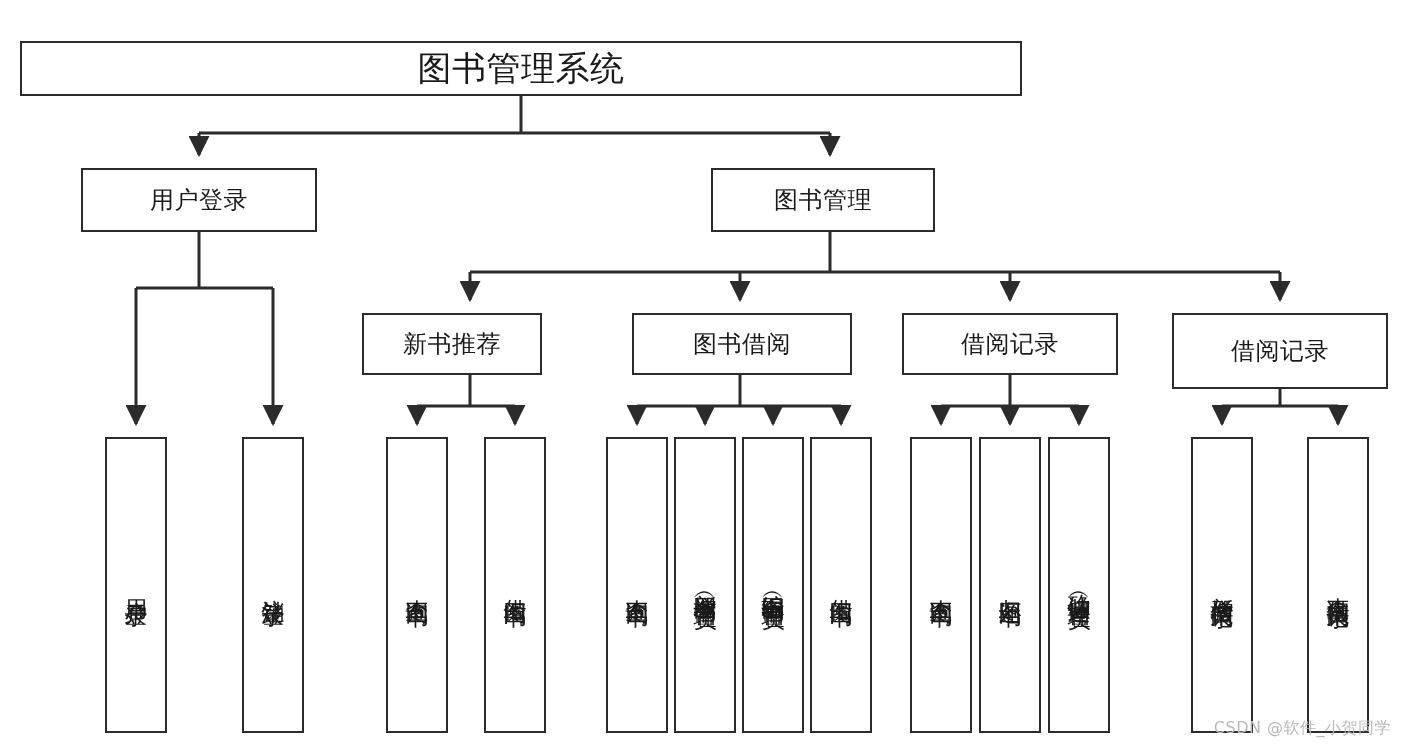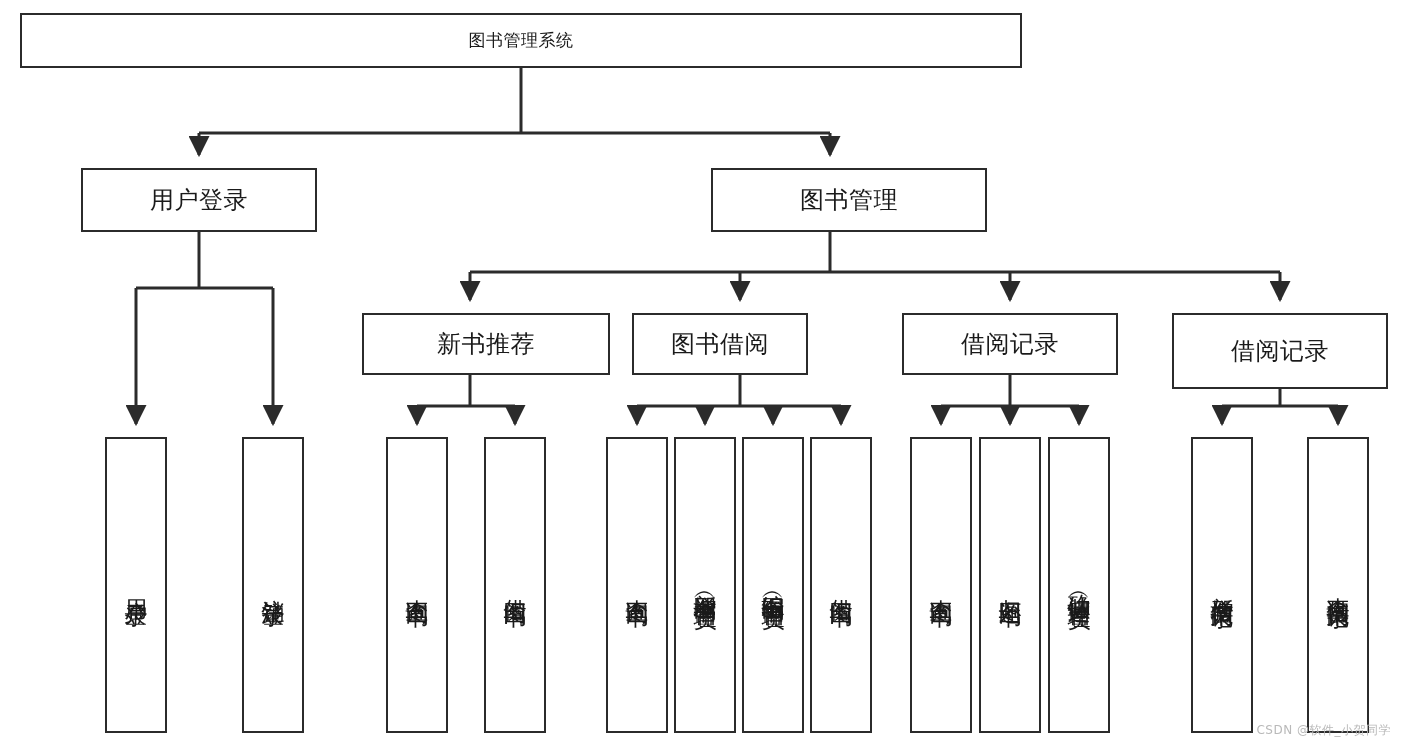--- a/index.html
+++ b/index.html
@@ -50,27 +50,28 @@
     font-size: 23px;
     letter-spacing: 2px;
     padding: 4px 0;
   }
   .node.vert .label {
     writing-mode: vertical-rl;
     text-orientation: upright;
     white-space: nowrap;
   }
   .node.root {
-    font-size: 17px;
+    font-size: 34px;
+    margin-top: 28px;
   }
   #watermark {
     position: absolute;
     right: 14px;
     bottom: 8px;
-    font-size: 12px;
+    font-size: 16px;
     color: #b9b9b9;
     letter-spacing: 0.5px;
     white-space: nowrap;
     user-select: none;
   }
 </style>
 </head>
 <body>
 
 <div id="canvas">
@@ -125,28 +126,28 @@
     </g>
   </svg>
 
   <div class="node horiz root" style="left:20px; top:13px; width:1002px; height:55px;">
     <span class="label">图书管理系统</span>
   </div>
 
   <div class="node horiz" style="left:81px; top:168px; width:236px; height:64px;">
     <span class="label">用户登录</span>
   </div>
-  <div class="node horiz" style="left:711px; top:168px; width:276px; height:64px;">
+  <div class="node horiz" style="left:711px; top:168px; width:224px; height:64px;">
     <span class="label">图书管理</span>
   </div>
 
-  <div class="node horiz" style="left:362px; top:313px; width:248px; height:62px;">
+  <div class="node horiz" style="left:362px; top:313px; width:180px; height:62px;">
     <span class="label">新书推荐</span>
   </div>
-  <div class="node horiz" style="left:632px; top:313px; width:176px; height:62px;text-align:right;">
+  <div class="node horiz" style="left:632px; top:313px; width:220px; height:62px;text-align:right;">
     <span class="label">图书借阅</span>
   </div>
   <div class="node horiz" style="left:902px; top:313px; width:216px; height:62px;">
     <span class="label">借阅记录</span>
   </div>
   <div class="node horiz" style="left:1172px; top:313px; width:216px; height:76px;">
     <span class="label">借阅记录</span>
   </div>
 
   <div class="node vert" style="left:105px; top:437px; width:62px; height:296px;">

